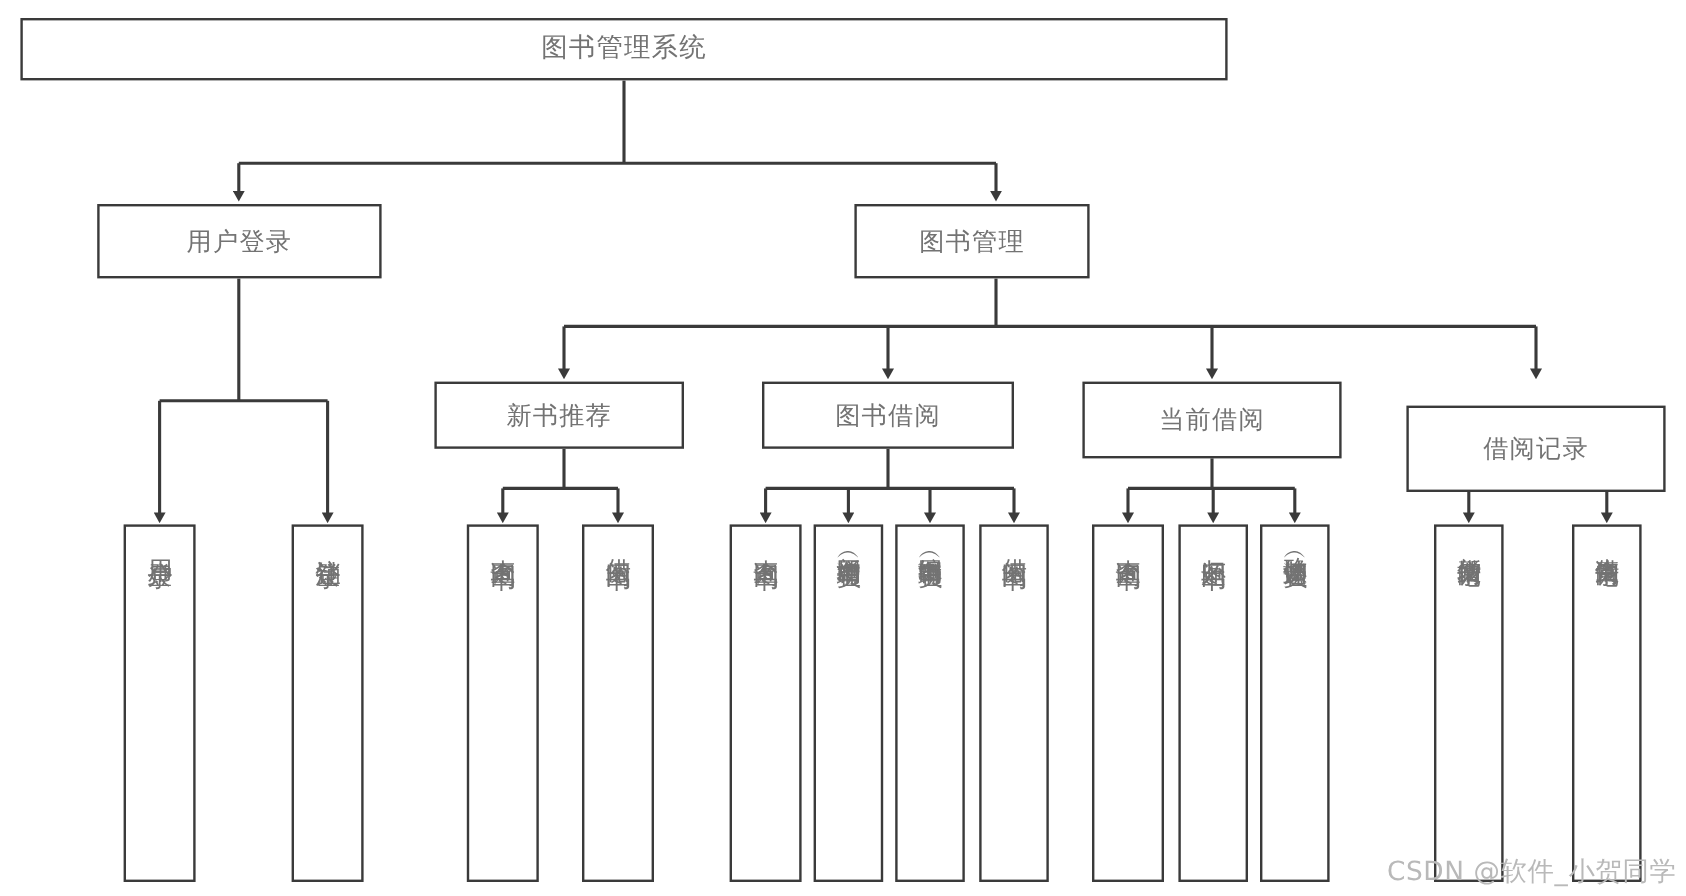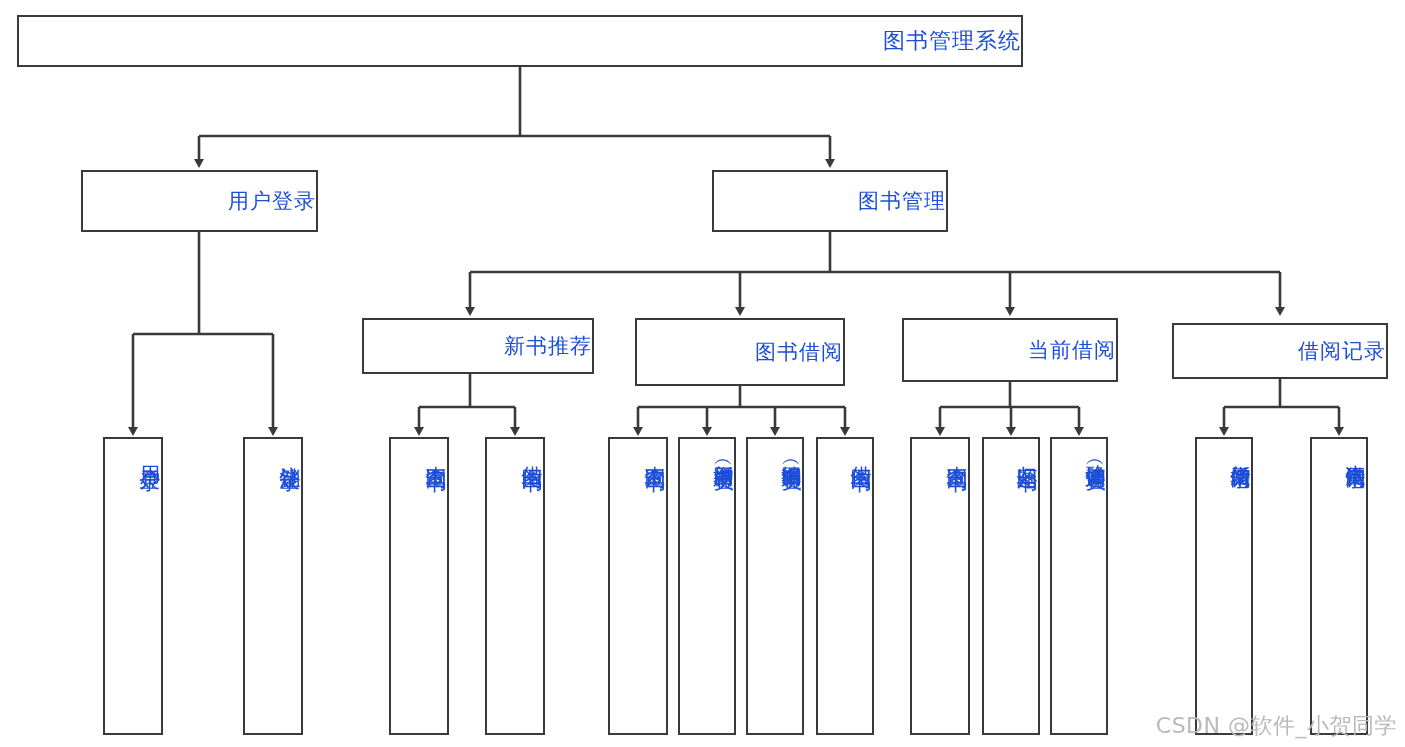--- a/index.html
+++ b/index.html
@@ -25,22 +25,22 @@
     height: 747px;
     pointer-events: none;
   }
   .node {
     position: absolute;
     box-sizing: border-box;
     background: #ffffff;
     border: 2px solid #3a3a3a;
     display: flex;
     align-items: center;
-    justify-content: flex-end;
-    color: #1d4ed8;
+    justify-content: center;
+    color: #737373;
   }
   .node .label {
     display: block;
     text-align: center;
     line-height: 1.25;
   }
   
   .node.h .label {
     font-size: 21px;
     letter-spacing: 1px;
@@ -131,34 +131,34 @@
     </g>
   </svg>
 
   <div class="node h root" style="left:17px; top:15px; width:1006px; height:52px;">
     <span class="label">图书管理系统</span>
   </div>
 
   <div class="node h" style="left:81px; top:170px; width:237px; height:62px;">
     <span class="label">用户登录</span>
   </div>
-  <div class="node h" style="left:712px; top:170px; width:236px; height:62px;font-family:Liberation Serif, serif;">
+  <div class="node h" style="left:712px; top:170px; width:196px; height:62px;font-family:Liberation Serif, serif;">
     <span class="label">图书管理</span>
   </div>
 
-  <div class="node h" style="left:362px; top:318px; width:232px; height:56px;">
+  <div class="node h" style="left:362px; top:318px; width:208px; height:56px;">
     <span class="label">新书推荐</span>
   </div>
-  <div class="node h" style="left:635px; top:318px; width:210px; height:68px;">
+  <div class="node h" style="left:635px; top:318px; width:210px; height:56px;">
     <span class="label">图书借阅</span>
   </div>
   <div class="node h" style="left:902px; top:318px; width:216px; height:64px;">
     <span class="label">当前借阅</span>
   </div>
-  <div class="node h" style="left:1172px; top:323px; width:216px; height:56px;">
+  <div class="node h" style="left:1172px; top:338px; width:216px; height:72px;">
     <span class="label">借阅记录</span>
   </div>
 
   <div class="node v" style="left:103px; top:437px; width:60px; height:298px;">
     <span class="label">用户登录</span>
   </div>
   <div class="node v" style="left:243px; top:437px; width:60px; height:298px;">
     <span class="label">注销登录</span>
   </div>
 

